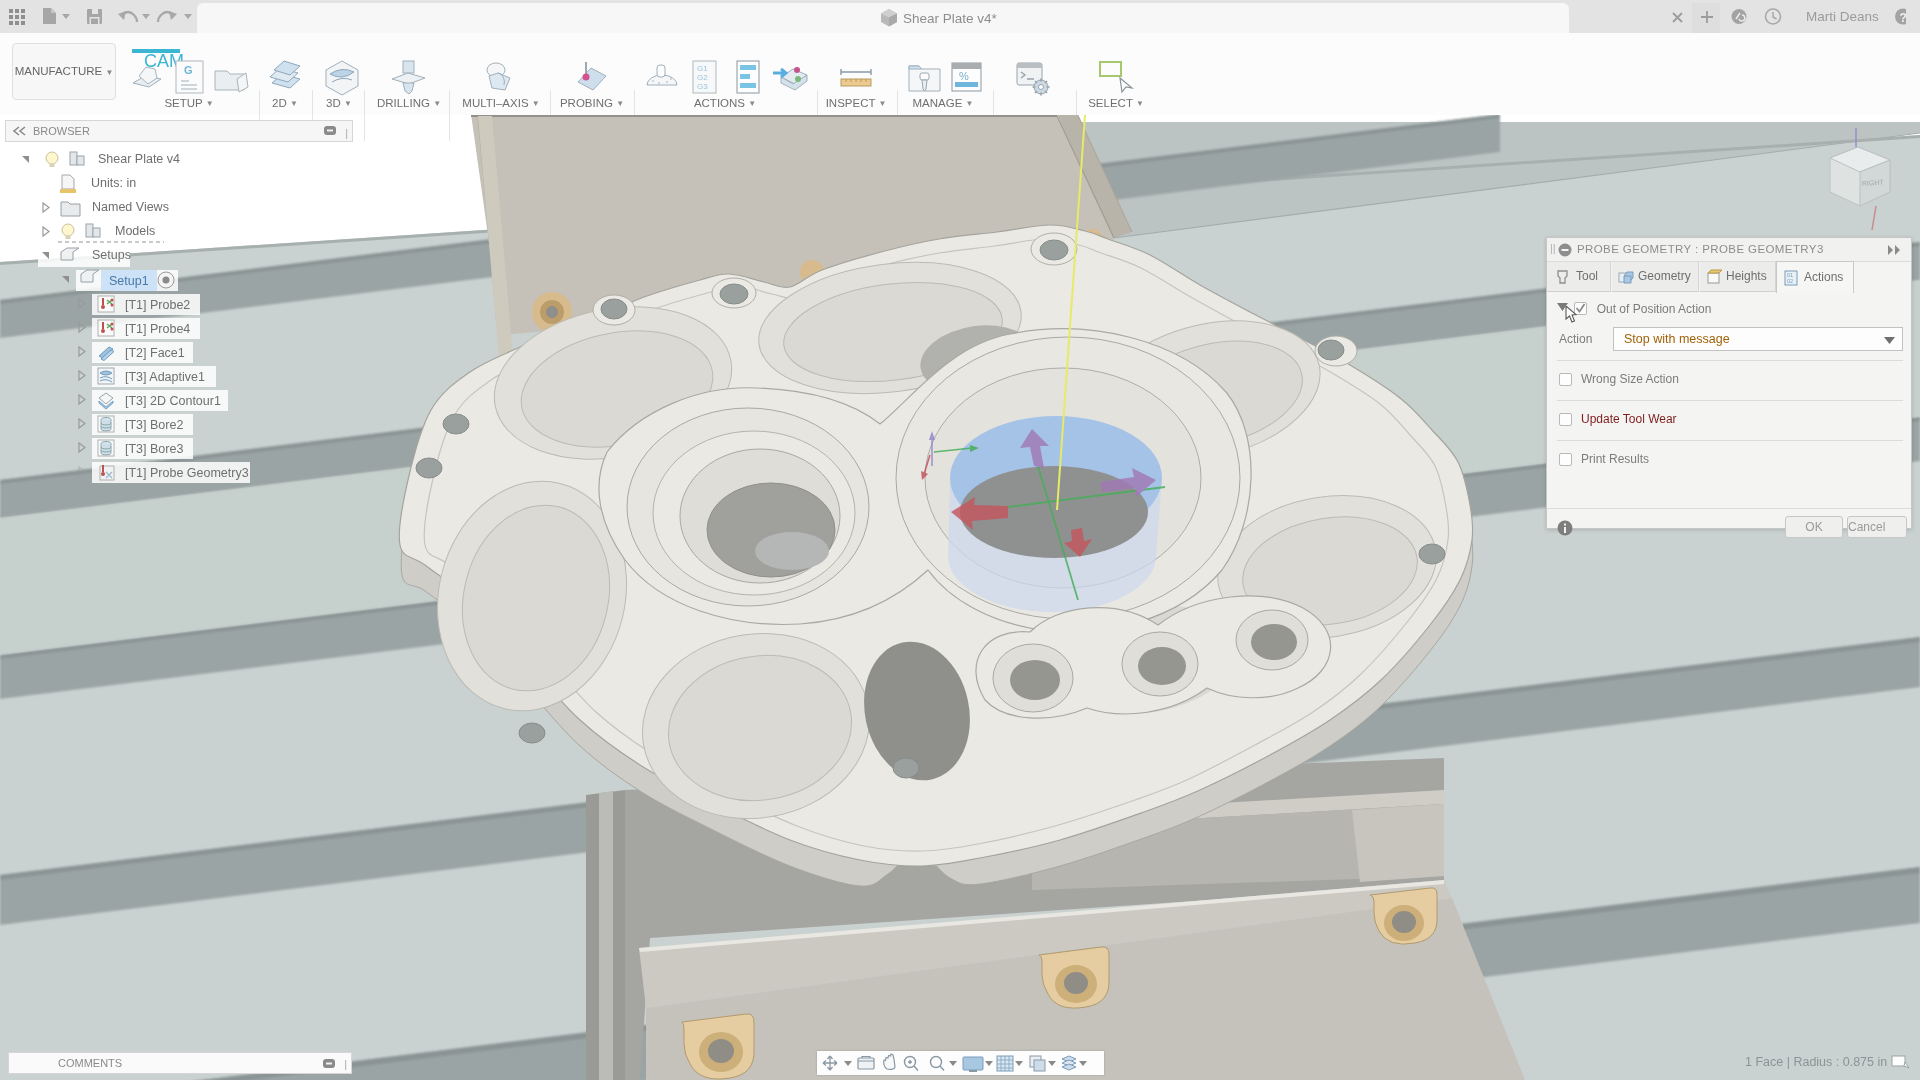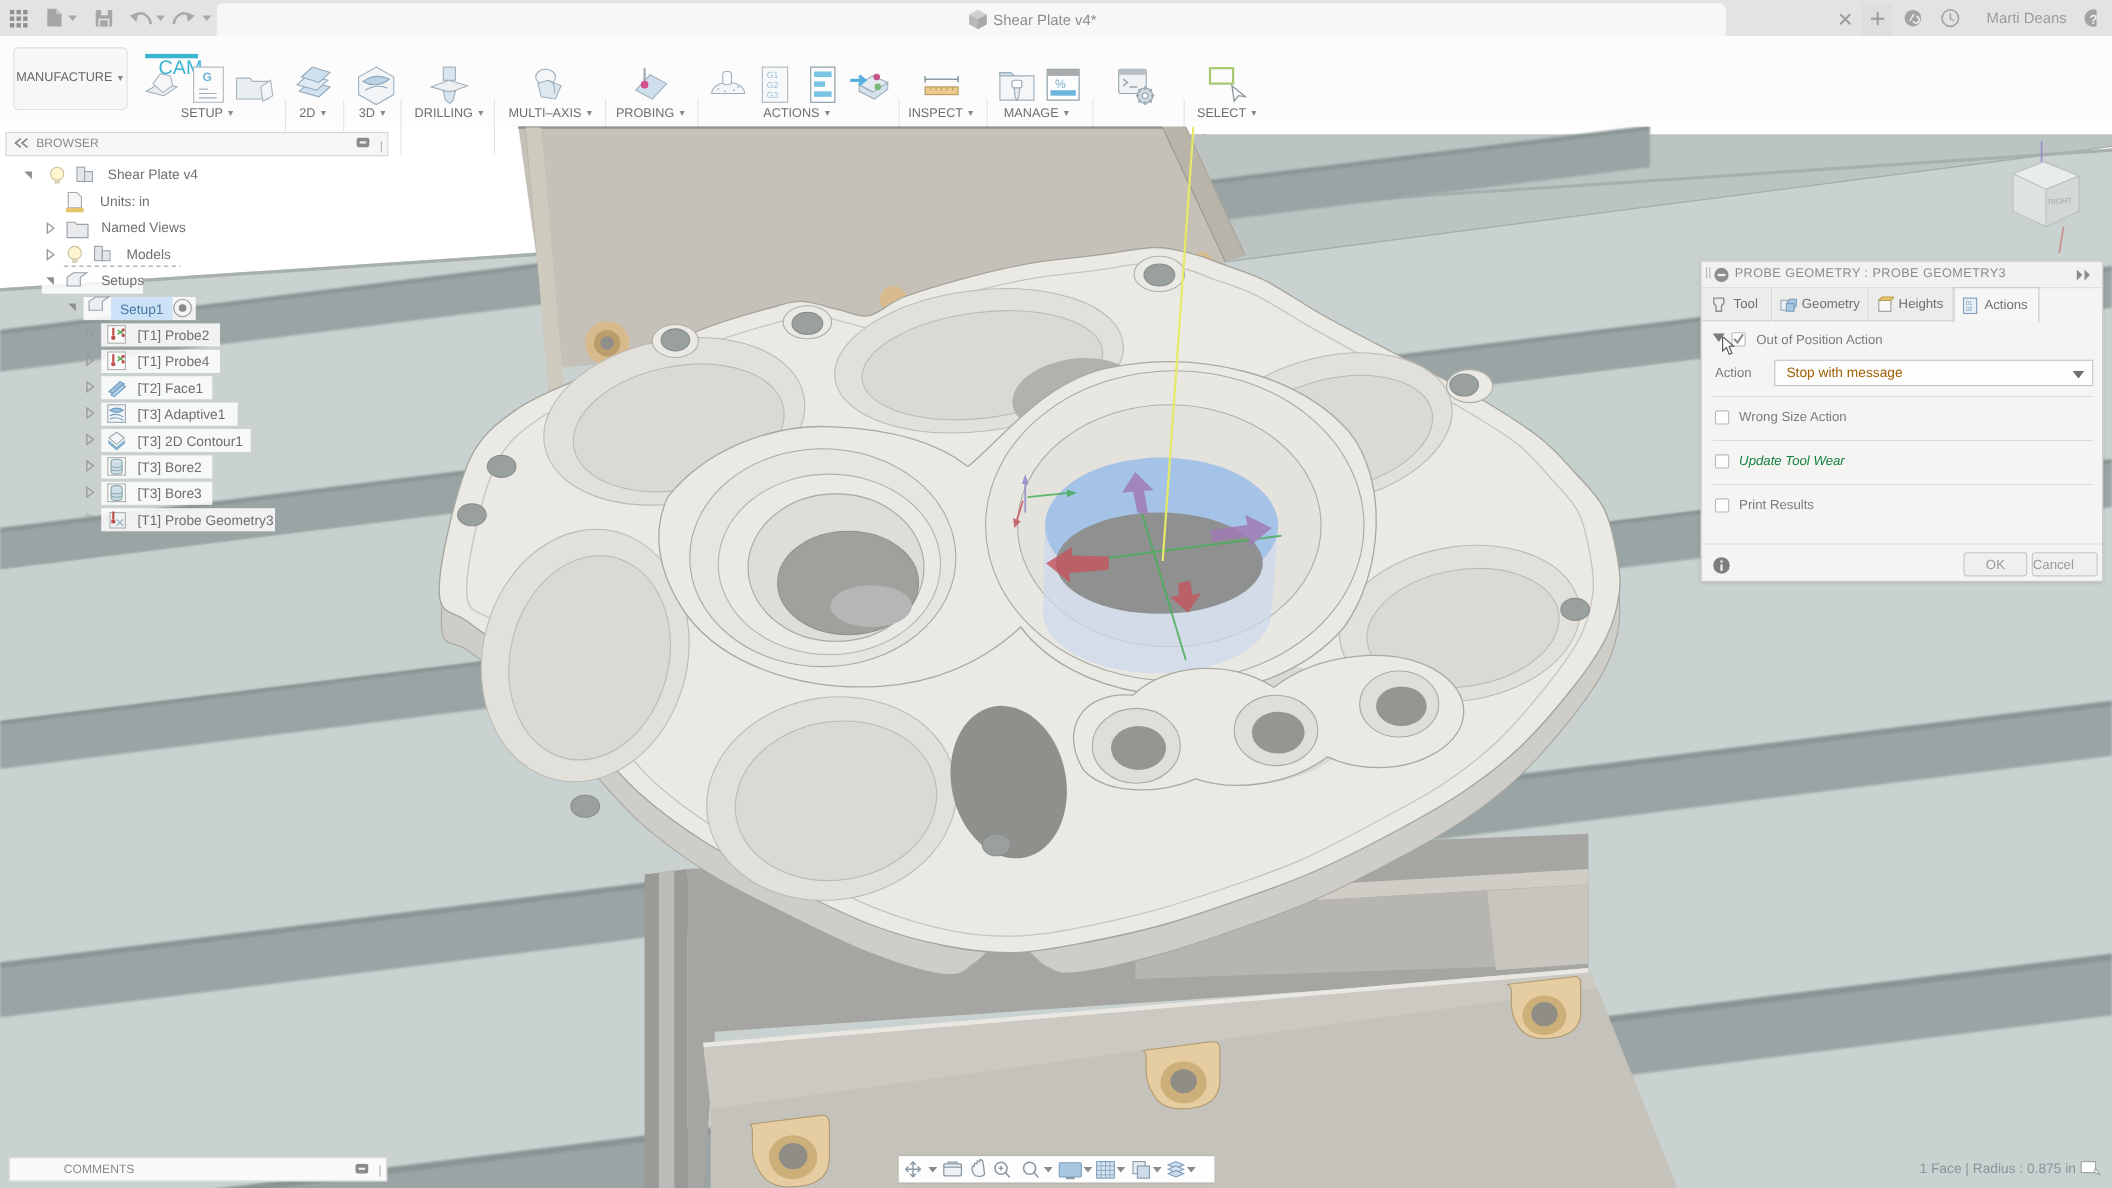--- a/index.html
+++ b/index.html
@@ -607,26 +607,26 @@
     <div style="position:absolute;left:12px;top:40px;color:#7c7c7c;">Action</div>
     <div style="position:absolute;left:66px;top:35px;width:290px;height:24px;background:#fdfdfd;border:1px solid #c2c2c2;color:#a16207;font-size:12.5px;line-height:22px;">
       <span style="margin-left:10px;">Stop with message</span>
       <svg width="11" height="7" style="position:absolute;right:7px;top:9px;">
           <path d="M0 0 h11 l-5.5 7 z" fill="#6f6f6f"></path>
         </svg>
     </div>
     <div style="position:absolute;left:10px;top:68px;width:346px;height:1px;background:#dcdcdc;"></div>
     <div style="position:absolute;left:12px;top:80px;"><span class="ck"></span><span style="color:#7c7c7c;margin-left:9px;vertical-align:1px;">Wrong Size Action</span></div>
     <div style="position:absolute;left:10px;top:108px;width:346px;height:1px;background:#dcdcdc;"></div>
-    <div style="position:absolute;left:12px;top:120px;"><span class="ck"></span><span style="color:#15803d;margin-left:9px;vertical-align:1px;font-style:italic;">Update Tool Wear</span></div>
+    <div style="position:absolute;left:12px;top:120px;"><span class="ck"></span><span style="color:#7f1d1d;margin-left:9px;vertical-align:1px;">Update Tool Wear</span></div>
     <div style="position:absolute;left:10px;top:148px;width:346px;height:1px;background:#dcdcdc;"></div>
     <div style="position:absolute;left:12px;top:160px;"><span class="ck"></span><span style="color:#7c7c7c;margin-left:9px;vertical-align:1px;">Print Results</span></div>
   </div>
 
-  <div style="position:absolute;left:0;bottom:0;width:100%;height:34px;border-top:1px solid #dcdcdc;text-decoration:underline;">
+  <div style="position:absolute;left:0;bottom:0;width:100%;height:20px;border-top:1px solid #dcdcdc;text-decoration:underline;">
     <svg width="16" height="16" style="position:absolute;left:10px;top:11px;">
         <circle cx="8" cy="8" r="7.5" fill="#7e7e7e"></circle>
         <rect x="7" y="3.5" width="2" height="2" fill="#f2f2f2"></rect>
         <rect x="7" y="7" width="2" height="6" fill="#f2f2f2"></rect>
       </svg>
     <div style="position:absolute;right:68px;top:7px;width:58px;height:22px;background:#efefee;border:1px solid #c6c6c6;border-radius:3px;text-align:center;line-height:20px;color:#9a9a9a;">OK</div>
     <div style="position:absolute;right:4px;top:7px;width:60px;height:22px;background:#efefee;border:1px solid #c6c6c6;border-radius:3px;text-align:left;line-height:20px;color:#9a9a9a;">Cancel</div>
   </div>
 </div>
 <div id="comments"><span style="margin-left:49px;">COMMENTS</span>

